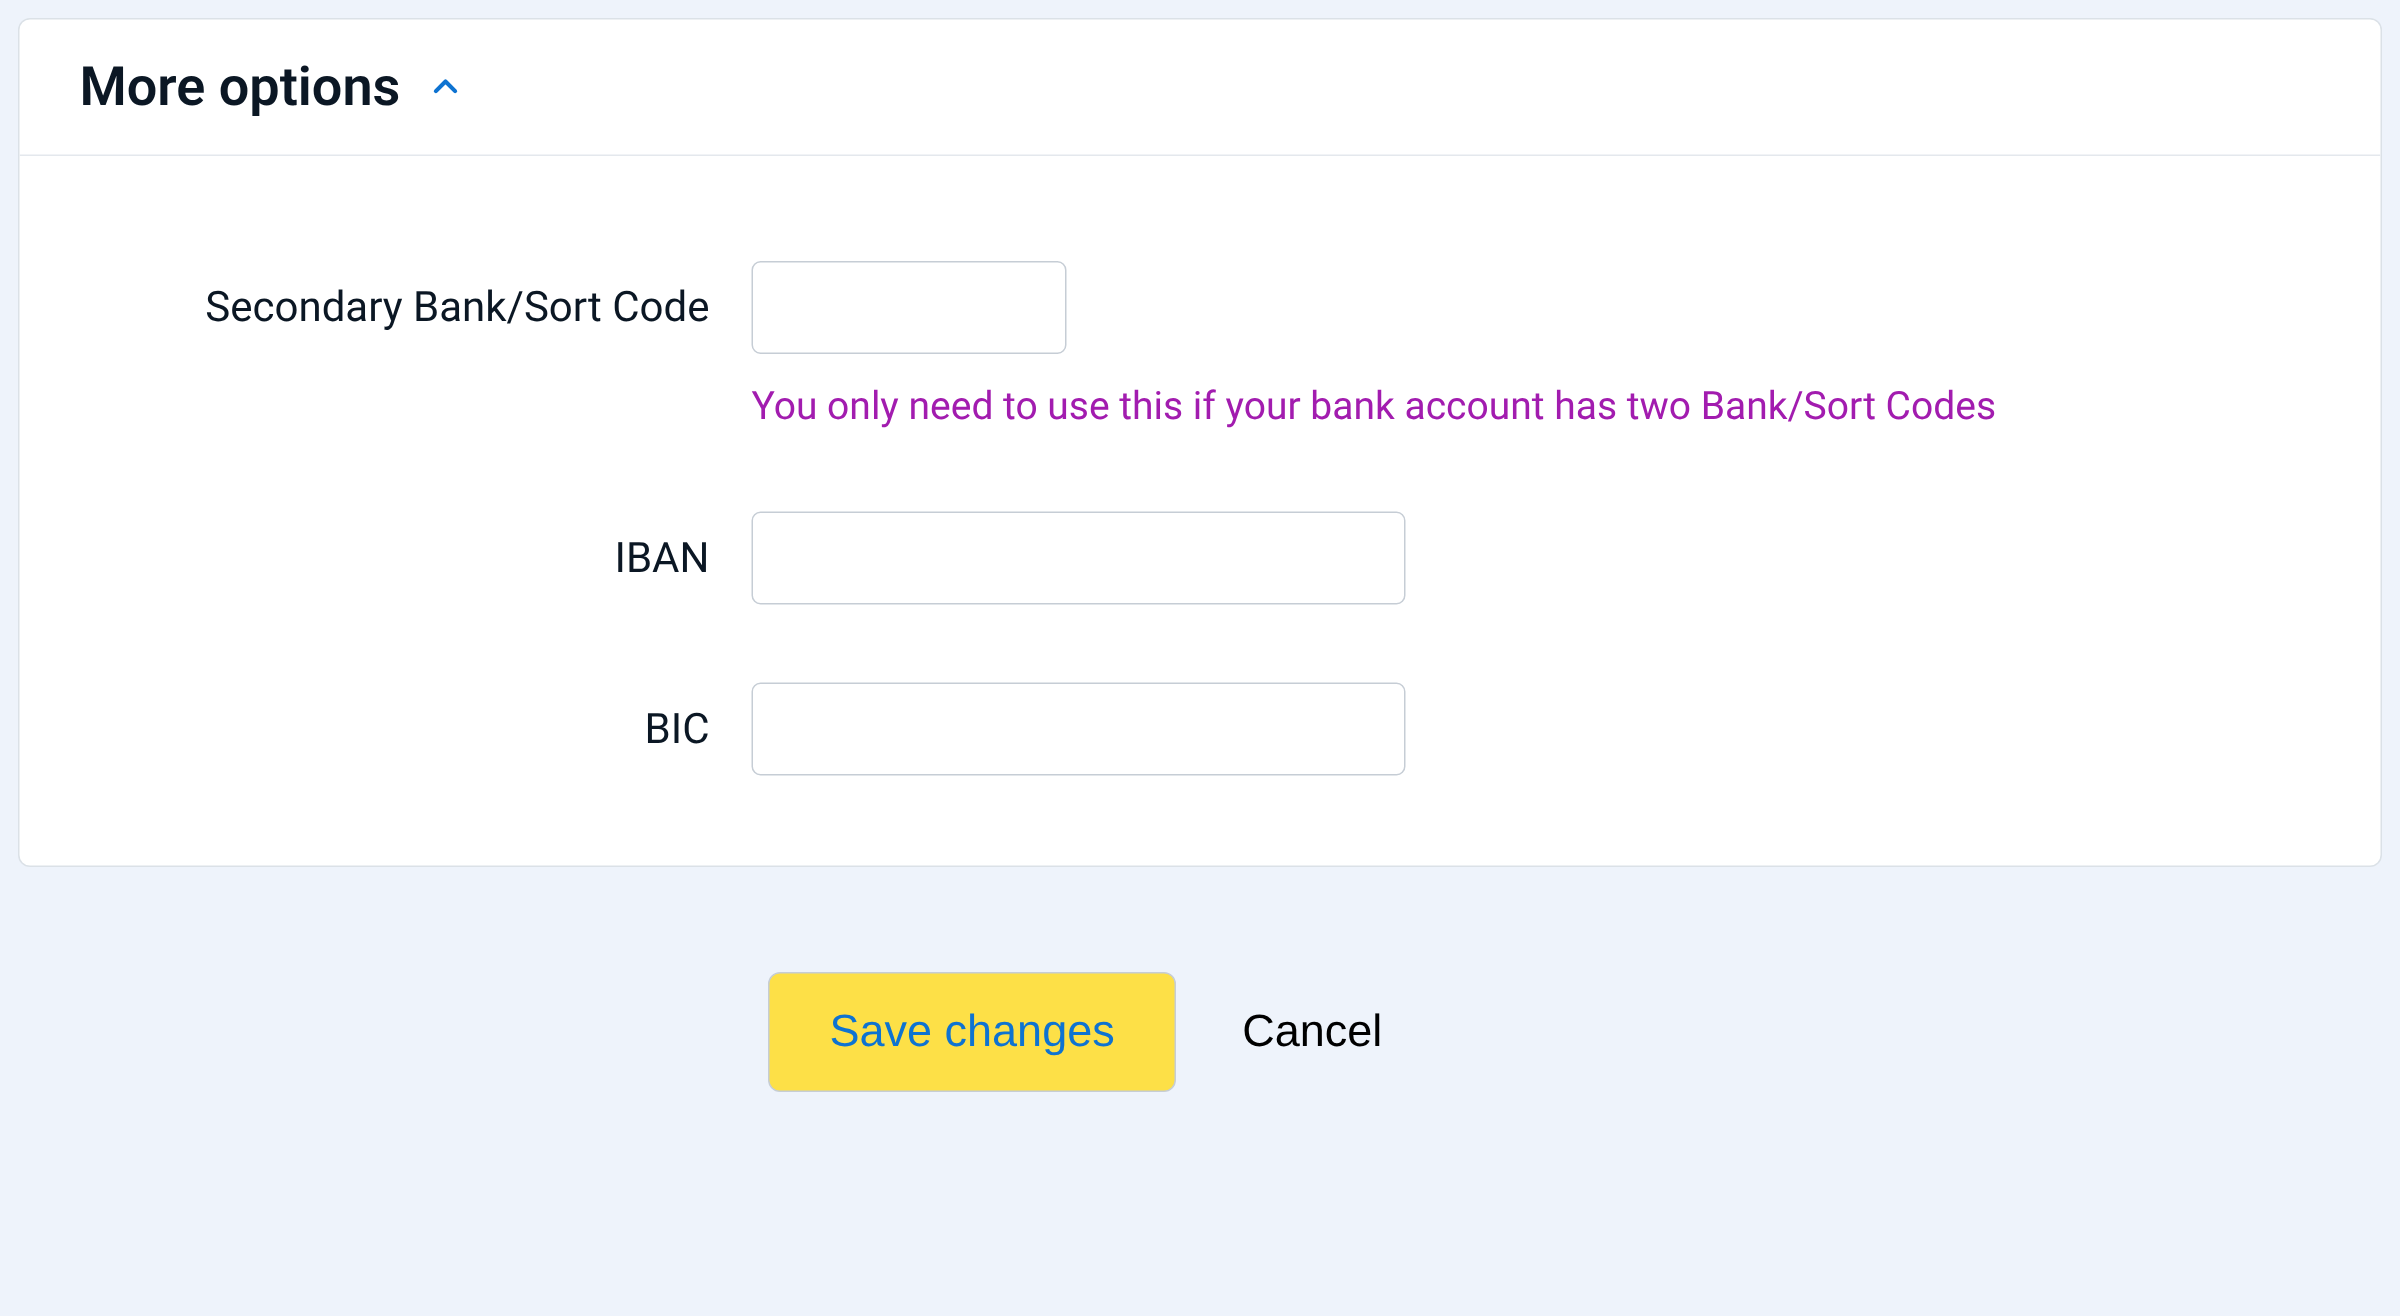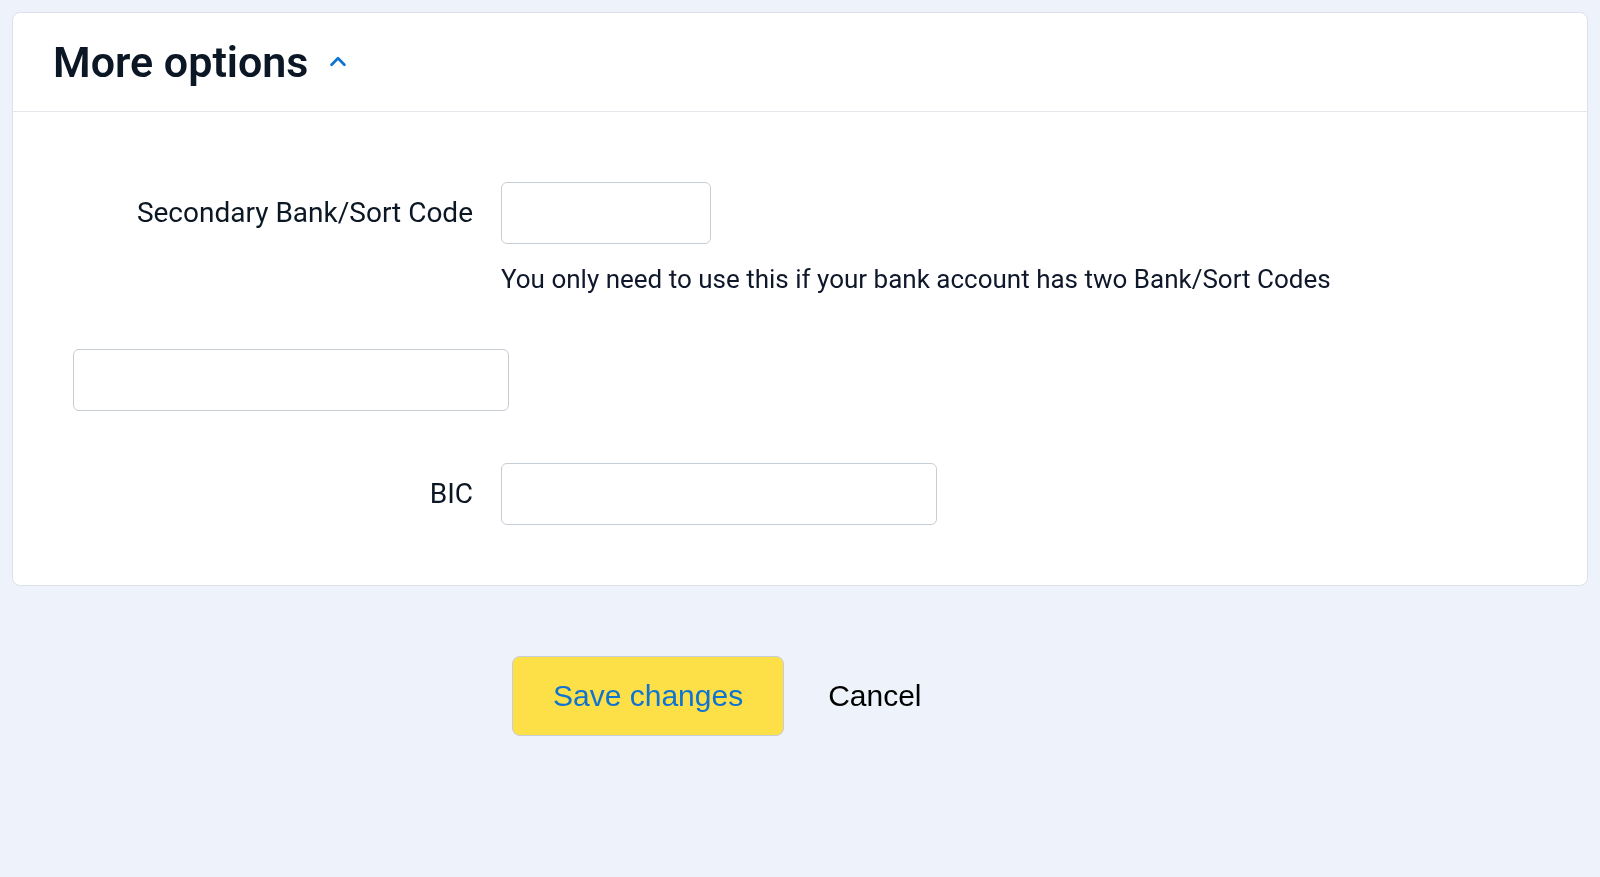--- a/index.html
+++ b/index.html
@@ -21,21 +21,21 @@
       overflow: hidden;
     }
     .panel-header {
       display: flex;
       align-items: center;
       padding: 24px 40px;
       border-bottom: 1px solid #e4e8ed;
       gap: 18px;
     }
     .panel-title {
-      font-size: 43px;
+      font-size: 36px;
       font-weight: 600;
       color: #0b1724;
     }
     .chevron-icon {
       width: 24px;
       height: 24px;
       display: inline-flex;
       align-items: center;
       justify-content: center;
     }
@@ -84,21 +84,21 @@
     }
     .input-narrow {
       width: 210px;
     }
     .input-wide {
       width: 436px;
     }
     .field-help {
       margin-top: 18px;
       font-size: 26px;
-      color: #0f172a;
+      color: #a21caf;
       line-height: 1.35;
     }
     .actions-bar {
       display: flex;
       align-items: center;
       gap: 44px;
       margin-top: 70px;
       margin-left: 500px;
     }
     .btn {
@@ -139,20 +139,23 @@
       <div class="form-label-col">
         <label class="form-label">Secondary Bank/Sort Code</label>
       </div>
       <div class="form-field-col">
         <input type="text" class="text-input input-narrow" value="" style="">
         <div class="field-help">You only need to use this if your bank account has two Bank/Sort Codes</div>
       </div>
     </div>
 
     <div class="form-row">
+      <div class="form-label-col">
+        <label class="form-label">IBAN</label>
+      </div>
       <div class="form-field-col">
         <input type="text" class="text-input input-wide" value="" style="">
       </div>
     </div>
 
     <div class="form-row">
       <div class="form-label-col">
         <label class="form-label">BIC</label>
       </div>
       <div class="form-field-col">

